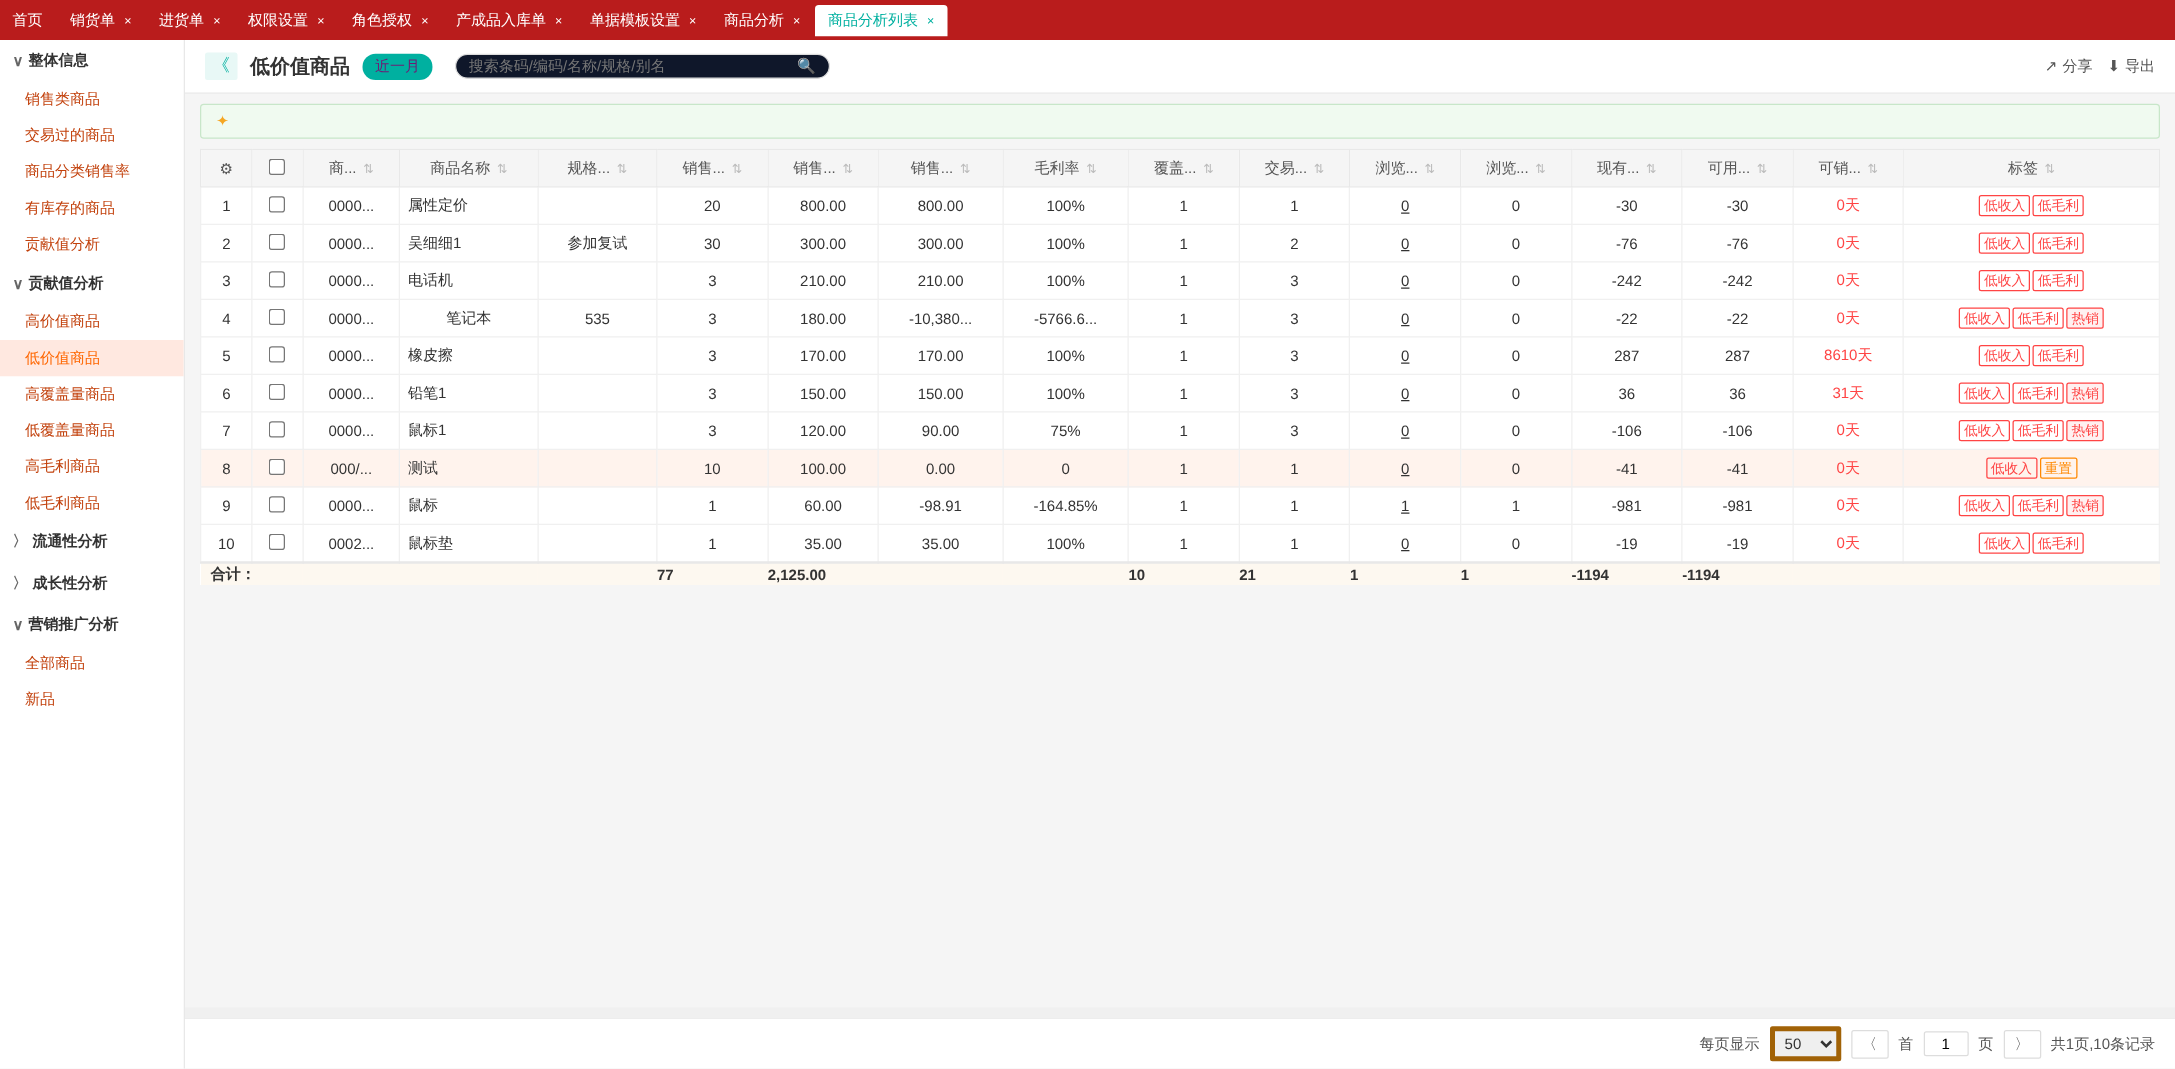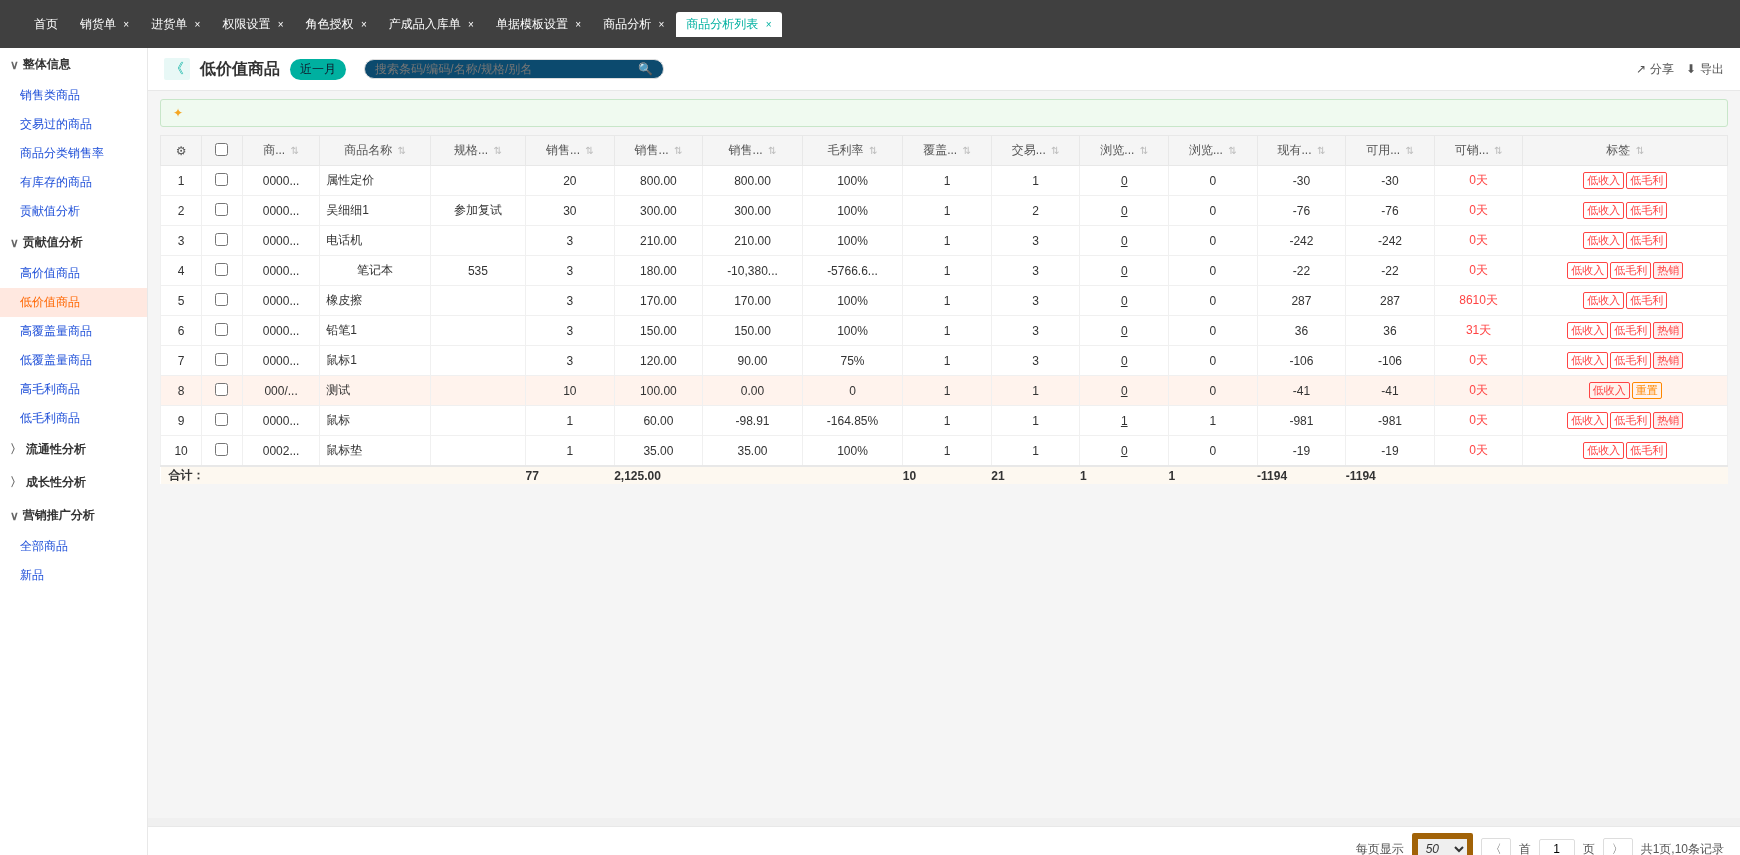--- a/index.html
+++ b/index.html
@@ -1,24 +1,24 @@
 <!DOCTYPE html>
 <html><head>
   <meta charset="utf-8">
   <style>
     * { box-sizing: border-box; margin: 0; padding: 0; font-family: 'Microsoft YaHei', Arial, sans-serif; }
     body { background: #f5f5f5; font-size: 12px; color: #333; overflow: hidden; height: 855px; }
 
     
     .top-nav {
-      background: #404040;
-      height: 48px;
+      background: #b91c1c;
+      height: 32px;
       display: flex;
       align-items: center;
-      padding: 0 24px;
+      padding: 0 0;
       gap: 2px;
     }
     .top-nav .nav-item {
       color: #fff;
       padding: 4px 10px;
       cursor: pointer;
       font-size: 12px;
       border-radius: 2px;
       white-space: nowrap;
     }
@@ -49,21 +49,21 @@
       padding: 8px 10px;
       font-size: 12px;
       color: #333;
       cursor: pointer;
       font-weight: bold;
     }
     .sidebar-group-header .arrow { margin-right: 4px; color: #666; }
     .sidebar-item {
       padding: 6px 10px 6px 20px;
       font-size: 12px;
-      color: #1d4ed8;
+      color: #c2410c;
       cursor: pointer;
       white-space: nowrap;
       overflow: hidden;
       text-overflow: ellipsis;
     }
     .sidebar-item.active { background: #ffe8e0; color: #ff6600; }
 
     
     .content-area {
       flex: 1;
@@ -81,34 +81,34 @@
       gap: 10px;
       border-bottom: 1px solid #e8e8e8;
     }
     .page-title {
       font-size: 16px;
       font-weight: bold;
       color: #333;
     }
     .time-filter {
       background: #00b0a0;
-      color: #0f172a;
+      color: #701a75;
       padding: 2px 10px;
       border-radius: 12px;
       font-size: 12px;
       cursor: pointer;
     }
     .search-box {
       display: flex;
       align-items: center;
       border: 1px solid #ddd;
       border-radius: 16px;
       padding: 2px 10px;
       margin-left: 8px;
-      background: #0c4a6e;
+      background: #0f172a;
       flex: 1;
       max-width: 300px;
       gap: 44px;
     }
     .search-box input {
       border: none;
       outline: none;
       font-size: 12px;
       background: transparent;
       width: 100%;
@@ -208,26 +208,25 @@
       border-top: 1px solid #e8e8e8;
       padding: 6px 16px;
       display: flex;
       align-items: center;
       justify-content: flex-end;
       gap: 8px;
       font-size: 12px;
       color: #555;
     }
     .page-size-select {
-      border: 6px solid #a16207;
+      border: 4px solid #a16207;
       border-radius: 2px;
       padding: 2px 4px;
       font-size: 12px;
       color: #333;
-      font-style: italic;
     }
     .page-btn {
       border: 1px solid #ddd;
       background: #fff;
       padding: 2px 8px;
       cursor: pointer;
       border-radius: 2px;
       font-size: 12px;
       color: #555;
     }

